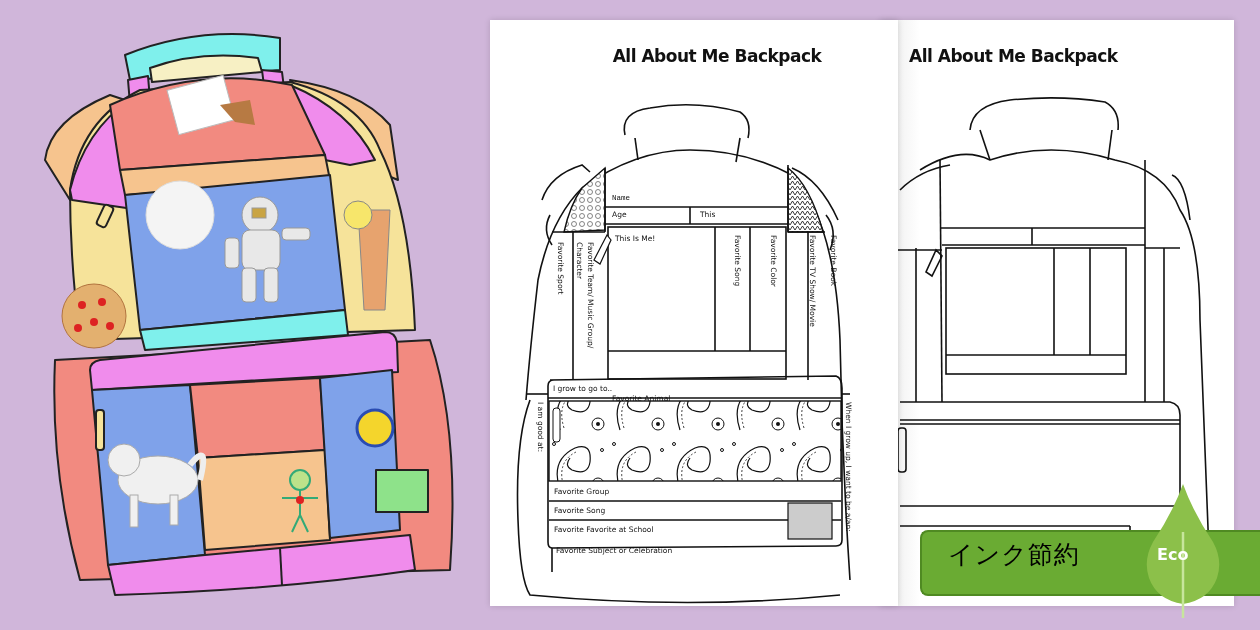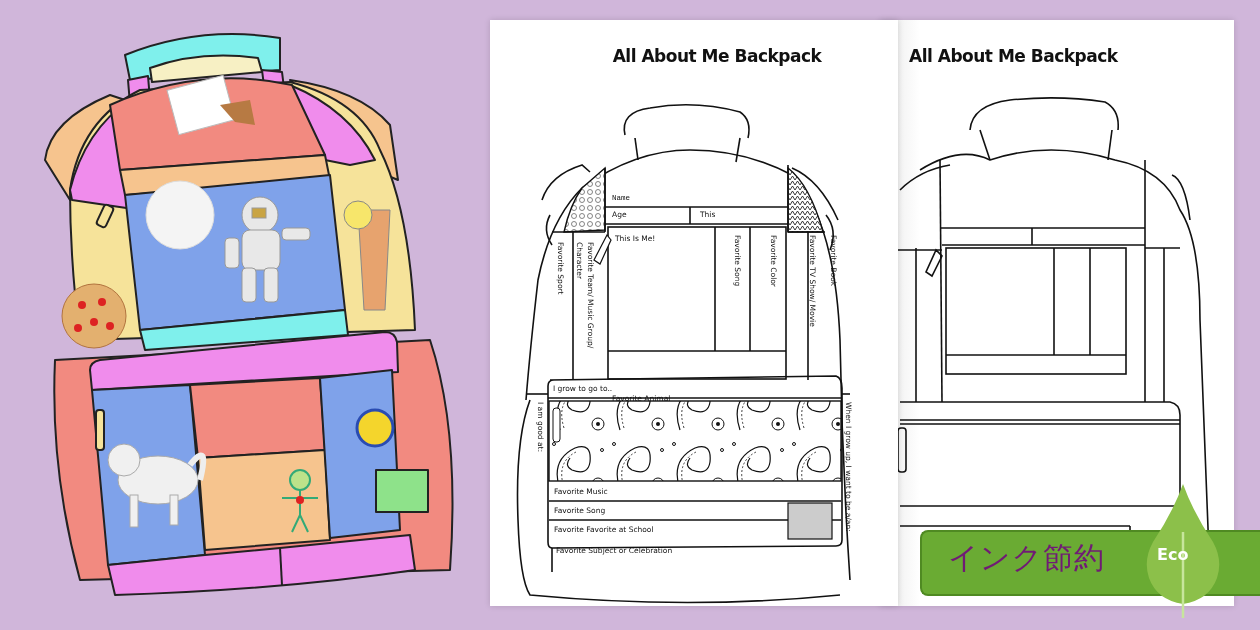--- a/index.html
+++ b/index.html
@@ -23,21 +23,21 @@
   .sheet { position: absolute; left: 0; top: 0; }
 
   .lbl { position: absolute; font-family: "DejaVu Sans", sans-serif; font-size: 7.5px; color: #111; white-space: nowrap; }
   .vlbl { position: absolute; font-family: "DejaVu Sans", sans-serif; font-size: 7.5px; color: #111;
     white-space: nowrap; writing-mode: vertical-rl; }
 
   
   .eco-bar { position: absolute; left: 920px; top: 530px; width: 340px; height: 66px;
     background: #6aab33; border-radius: 8px 0 0 8px; border: 2px solid #4f8a22; border-right: none; }
   .eco-text { position: absolute; left: 948px; top: 538px; font-family: "DejaVu Sans", sans-serif;
-    font-size: 30px; color: #701a75; letter-spacing: 1px; }
+    font-size: 25px; color: #000000; letter-spacing: 1px; }
   .eco-drop { position: absolute; left: 1143px; top: 482px; width: 80px; height: 140px; }
   .eco-label { position: absolute; left: 1157px; top: 545px; font-family: "DejaVu Sans", sans-serif;
     font-weight: bold; font-size: 16px; color: #fff; }
 </style>
 </head>
 <body>
 
 <svg class="color-pack" viewBox="0 0 440 600">
   <g stroke="#222" stroke-width="2" stroke-linejoin="round">
 
@@ -245,21 +245,21 @@
   <span class="vlbl" style="left:66px; top:222px;">Favorite Sport</span>
   <span class="vlbl" style="left:84px; top:222px; height:136px; white-space:normal; width:22px; line-height:11px;">Favorite Team/ Music Group/ Character</span>
   <span class="vlbl" style="left:243px; top:215px;">Favorite Song</span>
   <span class="vlbl" style="left:279px; top:215px;">Favorite Color</span>
   <span class="vlbl" style="left:318px; top:215px;">Favorite TV Show/ Movie</span>
   <span class="vlbl" style="left:339px; top:215px;">Favorite Book</span>
   <span class="lbl" style="left:122px; top:334px;margin-top:40px;">Favorite Animal</span>
   <span class="lbl" style="left:63px; top:364px;">I grow to go to..</span>
   <span class="vlbl" style="left:46px; top:382px;">I am good at:</span>
   <span class="vlbl" style="left:354px; top:382px;">When I grow up, I want to be a/an:</span>
-  <span class="lbl" style="left:64px; top:467px;">Favorite Music</span>
+  <span class="lbl" style="left:64px; top:467px;">Favorite Group</span>
   <span class="lbl" style="left:64px; top:486px;">Favorite Song</span>
   <span class="lbl" style="left:64px; top:505px;">Favorite Favorite at School</span>
   <span class="lbl" style="left:66px; top:526px;">Favorite Subject or Celebration</span>
 </div>
 
 <div class="eco-bar"></div>
 <span class="eco-text">インク節約</span>
 <svg class="eco-drop" viewBox="0 0 80 140">
   <path d="M40 2 Q50 30 70 60 Q80 78 74 96 Q66 118 40 122 Q14 118 6 96 Q0 78 10 60 Q30 30 40 2 Z" fill="#8cc04a"></path>
   <line x1="40" y1="50" x2="40" y2="136" stroke="#c7e59c" stroke-width="2.5"></line>

